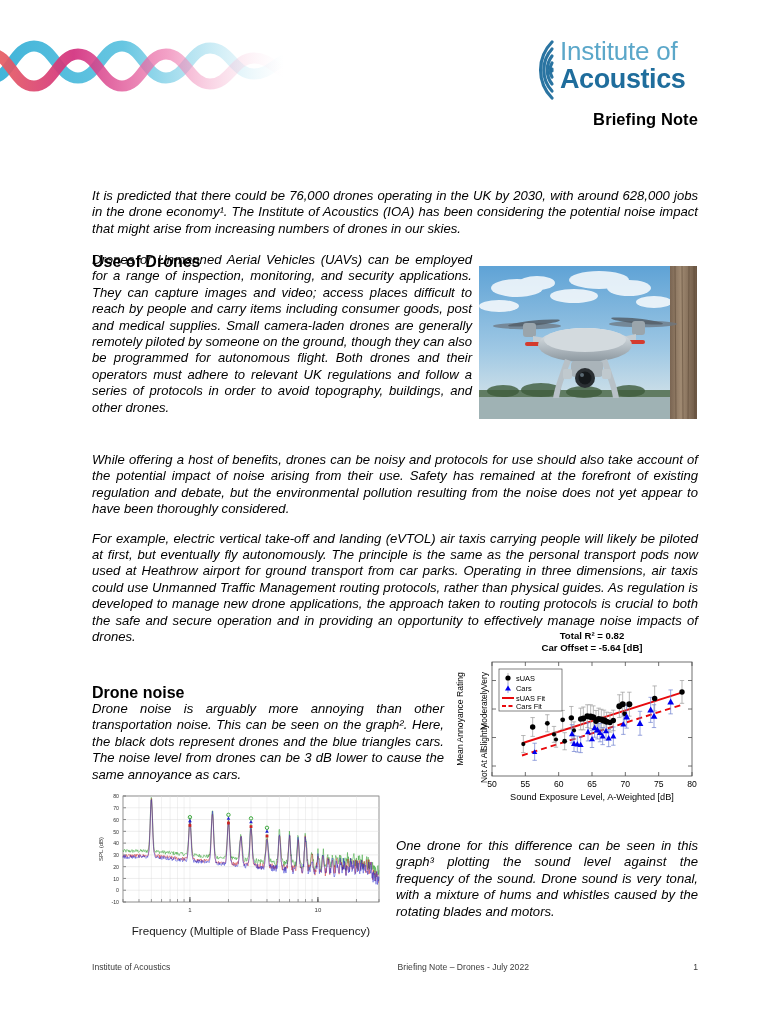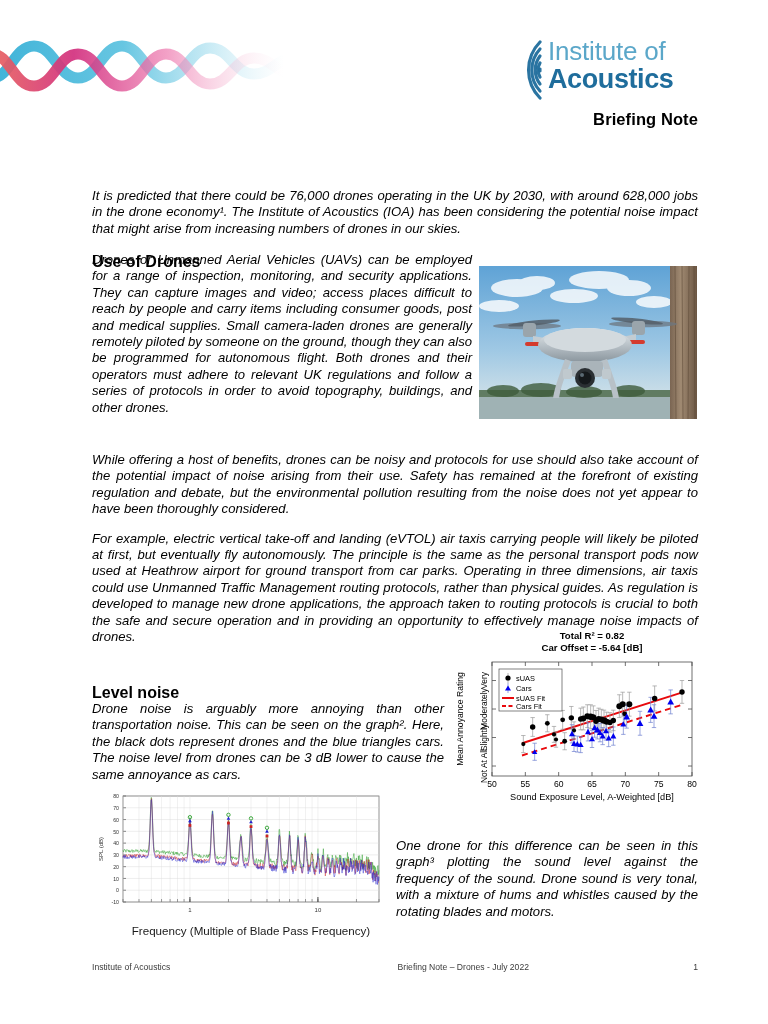--- a/index.html
+++ b/index.html
@@ -33,21 +33,21 @@
   }
   .wave-logo {
     position: absolute;
     left: 0;
     top: 36px;
     width: 285px;
     height: 62px;
   }
   .ioa-logo {
     position: absolute;
-    right: 80px;
+    right: 68px;
     top: 38px;
     width: 192px;
     height: 62px;
   }
   .briefing-note {
     position: absolute;
     right: 70px;
     top: 110px;
     font-size: 16.5px;
     font-weight: bold;
@@ -322,21 +322,21 @@
   <div class="wrap-block">
     <p class="body last">Drones or Unmanned Aerial Vehicles (UAVs) can be employed for a range of inspection, monitoring, and security applications. They can capture images and video; access places difficult to reach by people and carry items including consumer goods, post and medical supplies. Small camera-laden drones are generally remotely piloted by someone on the ground, though they can also be programmed for autonomous flight. Both drones and their operators must adhere to relevant UK regulations and follow a series of protocols in order to avoid topography, buildings, and other drones.</p>
   </div>
 
   <div class="after-photo">
     <p class="body">While offering a host of benefits, drones can be noisy and protocols for use should also take account of the potential impact of noise arising from their use.  Safety has remained at the forefront of existing regulation and debate, but the environmental pollution resulting from the noise does not yet appear to have been thoroughly considered.</p>
     <p class="body last">For example, electric vertical take-off and landing (eVTOL) air taxis carrying people will likely be piloted at first, but eventually fly autonomously. The principle is the same as the personal transport pods now used at Heathrow airport for ground transport from car parks. Operating in three dimensions, air taxis could use Unmanned Traffic Management routing protocols, rather than physical guides. As regulation is developed to manage new drone applications, the approach taken to routing protocols is crucial to both the safe and secure operation and in providing an opportunity to effectively manage noise impacts of drones.</p>
   </div>
 
   <div class="drone-noise-block">
-    <h2 class="section">Level noise</h2>
+    <h2 class="section">Drone noise</h2>
     <p class="body last">Drone noise is arguably more annoying than other transportation noise.  This can be seen on the graph². Here, the black dots represent drones and the blue triangles cars.   The noise level from drones can be 3 dB lower to cause the same annoyance as cars.</p>
   </div>
 
   <div class="scatter-wrap">
     <svg id="scatterSvg" width="248" height="187" viewBox="0 0 248 187" xmlns="http://www.w3.org/2000/svg" font-family="Liberation Sans, sans-serif">
         <text x="140" y="13" text-anchor="middle" font-size="9.6" font-weight="bold">Total R² = 0.82</text>
         <text x="140" y="25" text-anchor="middle" font-size="9.6" font-weight="bold">Car Offset = -5.64 [dB]</text>
         <rect x="40" y="36" width="200" height="114" fill="#fff" stroke="#4d4d4d" stroke-width="0.8"></rect>
         <line x1="40" y1="150" x2="40" y2="146" stroke="#4d4d4d" stroke-width="0.8"></line>
         <line x1="40" y1="36" x2="40" y2="40" stroke="#4d4d4d" stroke-width="0.8"></line>

